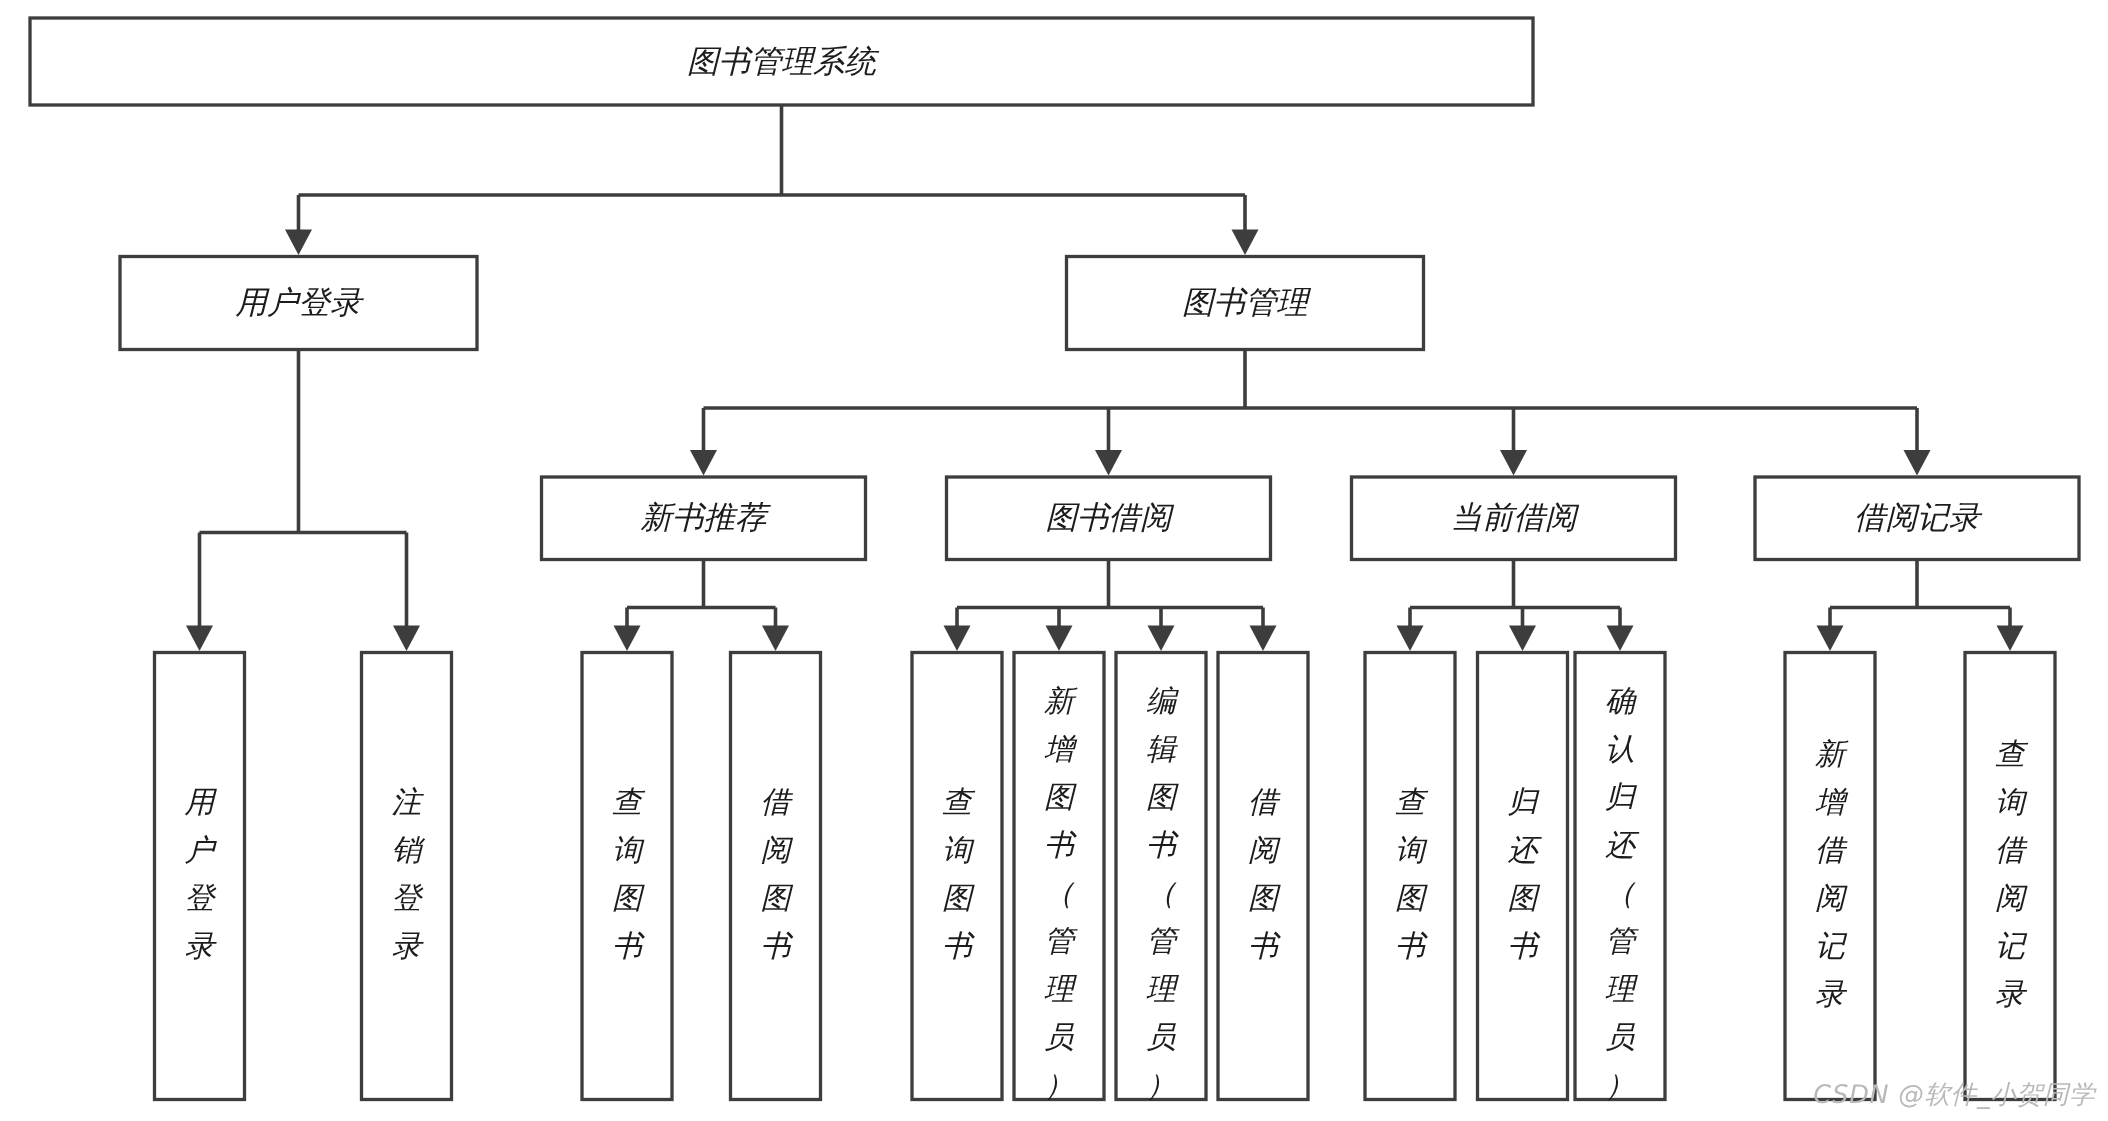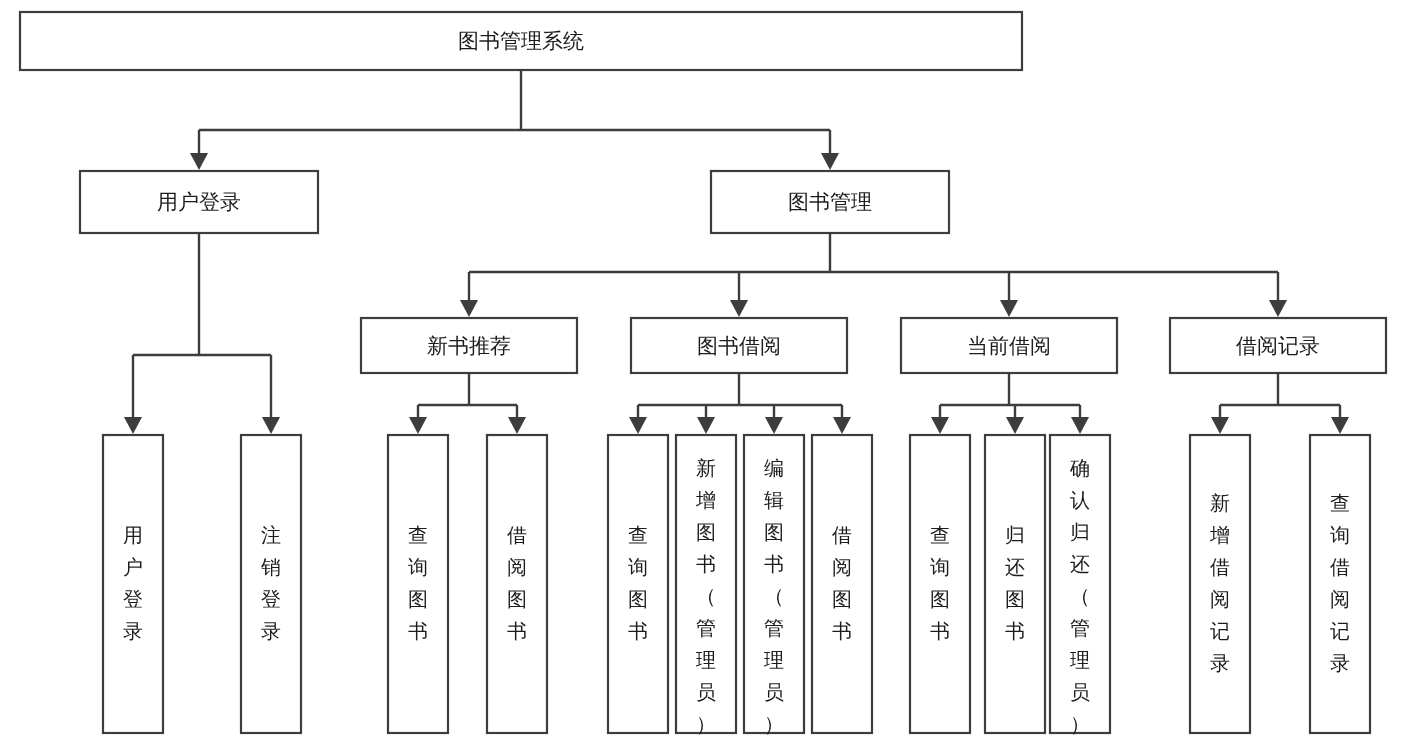--- a/index.html
+++ b/index.html
@@ -11,20 +11,21 @@
     width: 1405px;
     height: 747px;
     font-family: "DejaVu Sans", "Liberation Sans", sans-serif;
     overflow: hidden;
   }
   #diagram-root {
     position: relative;
     width: 1405px;
     height: 747px;
     background: #ffffff;
+    font-style: italic;
   }
   svg#tree-svg {
     position: absolute;
     top: 0;
     left: 0;
     width: 1405px;
     height: 747px;
   }
   .node-box {
     fill: #ffffff;
@@ -200,13 +201,14 @@
         <g>
           <rect x="1190" y="435" width="60" height="298" class="node-box" rx="0"></rect>
           <text x="1220" class="node-label label-v"><tspan x="1220" y="504">新</tspan><tspan x="1220" y="536">增</tspan><tspan x="1220" y="568">借</tspan><tspan x="1220" y="600">阅</tspan><tspan x="1220" y="632">记</tspan><tspan x="1220" y="664">录</tspan></text>
         </g>
         <g>
           <rect x="1310" y="435" width="60" height="298" class="node-box" rx="0"></rect>
           <text x="1340" class="node-label label-v"><tspan x="1340" y="504">查</tspan><tspan x="1340" y="536">询</tspan><tspan x="1340" y="568">借</tspan><tspan x="1340" y="600">阅</tspan><tspan x="1340" y="632">记</tspan><tspan x="1340" y="664">录</tspan></text>
         </g>
       </g>
   </svg>
+  <div class="watermark">CSDN @软件_小贺同学</div>
 </div>
 
 </body></html>

